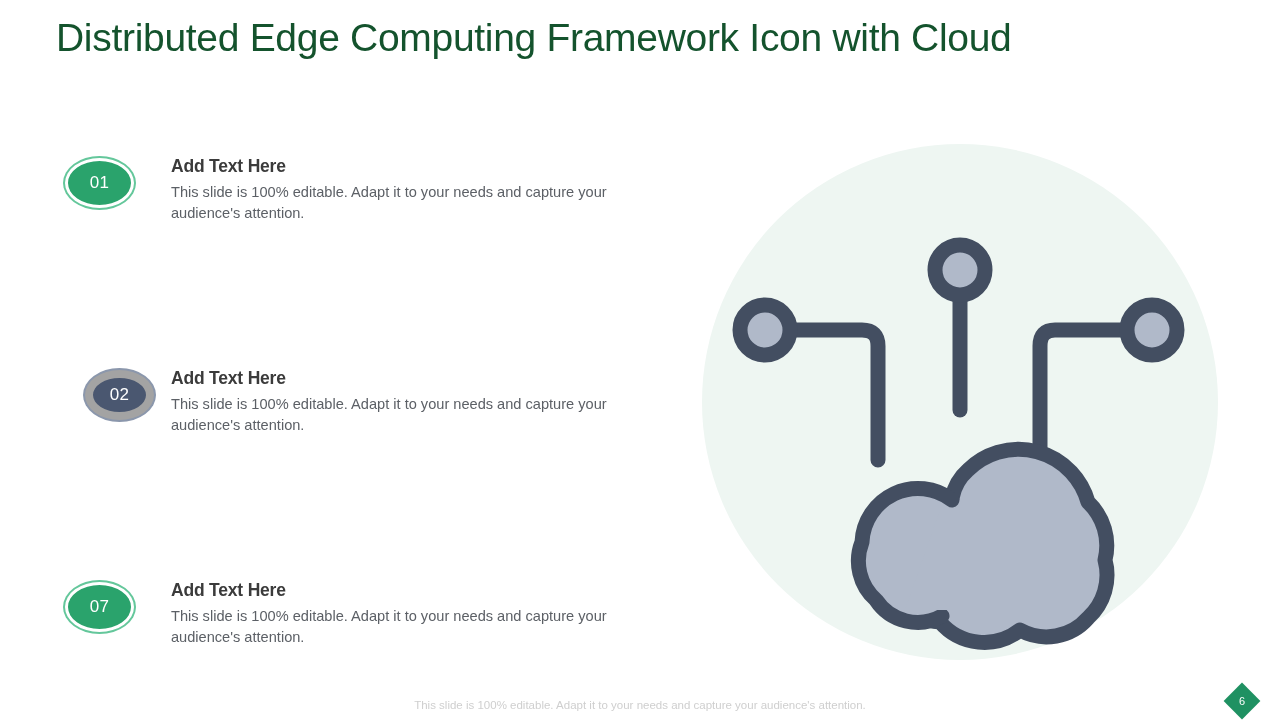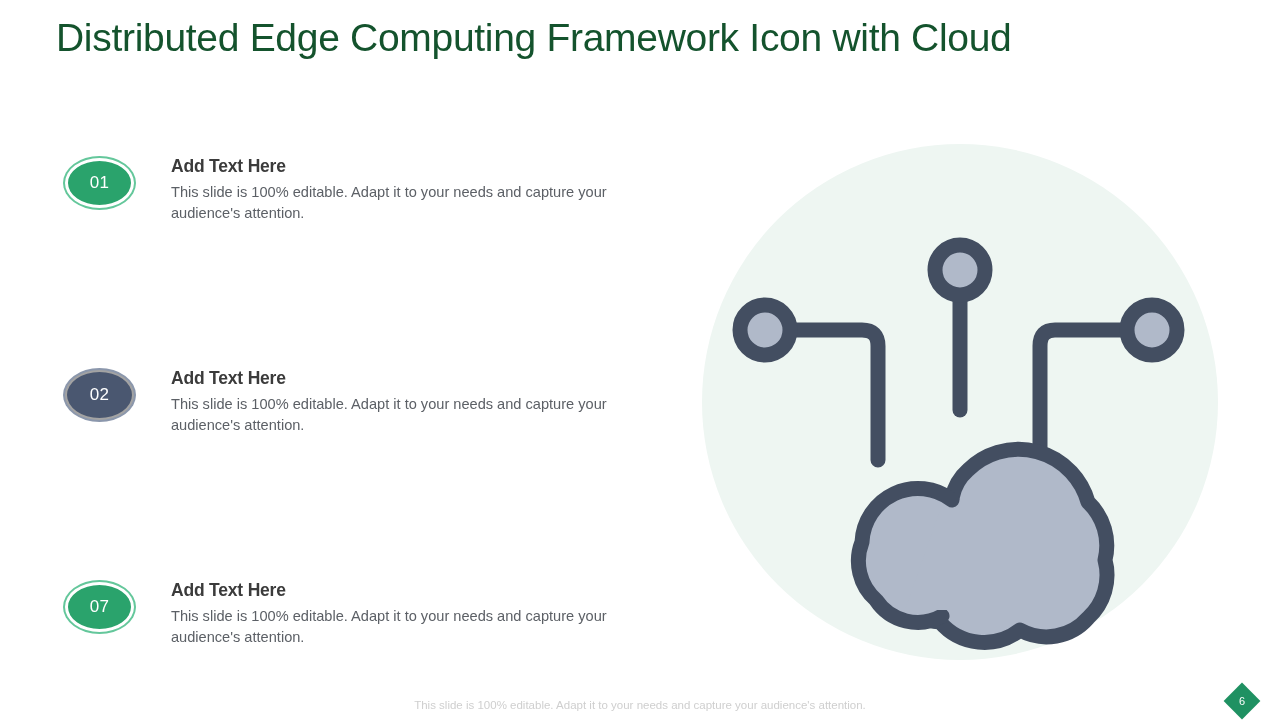--- a/index.html
+++ b/index.html
@@ -68,22 +68,23 @@
     letter-spacing: 0.3px;
     box-sizing: border-box;
   }
   .badge.green {
     background: #2aa36c;
     border: 3px solid #ffffff;
     box-shadow: 0 0 0 2px #64c79b;
   }
   .badge.navy {
     background: #4a5770;
-    border: 2px solid #a3a3a3;
+    border: 8px solid #a3a3a3;
     box-shadow: 0 0 0 2px #8b97ac;
+    margin-left: 20px;
   }
 
   .bullet-body {
     position: absolute;
     left: 75px;
     top: 8px;
     width: 460px;
     margin-left: 36px;
   }
   .bullet-heading {

